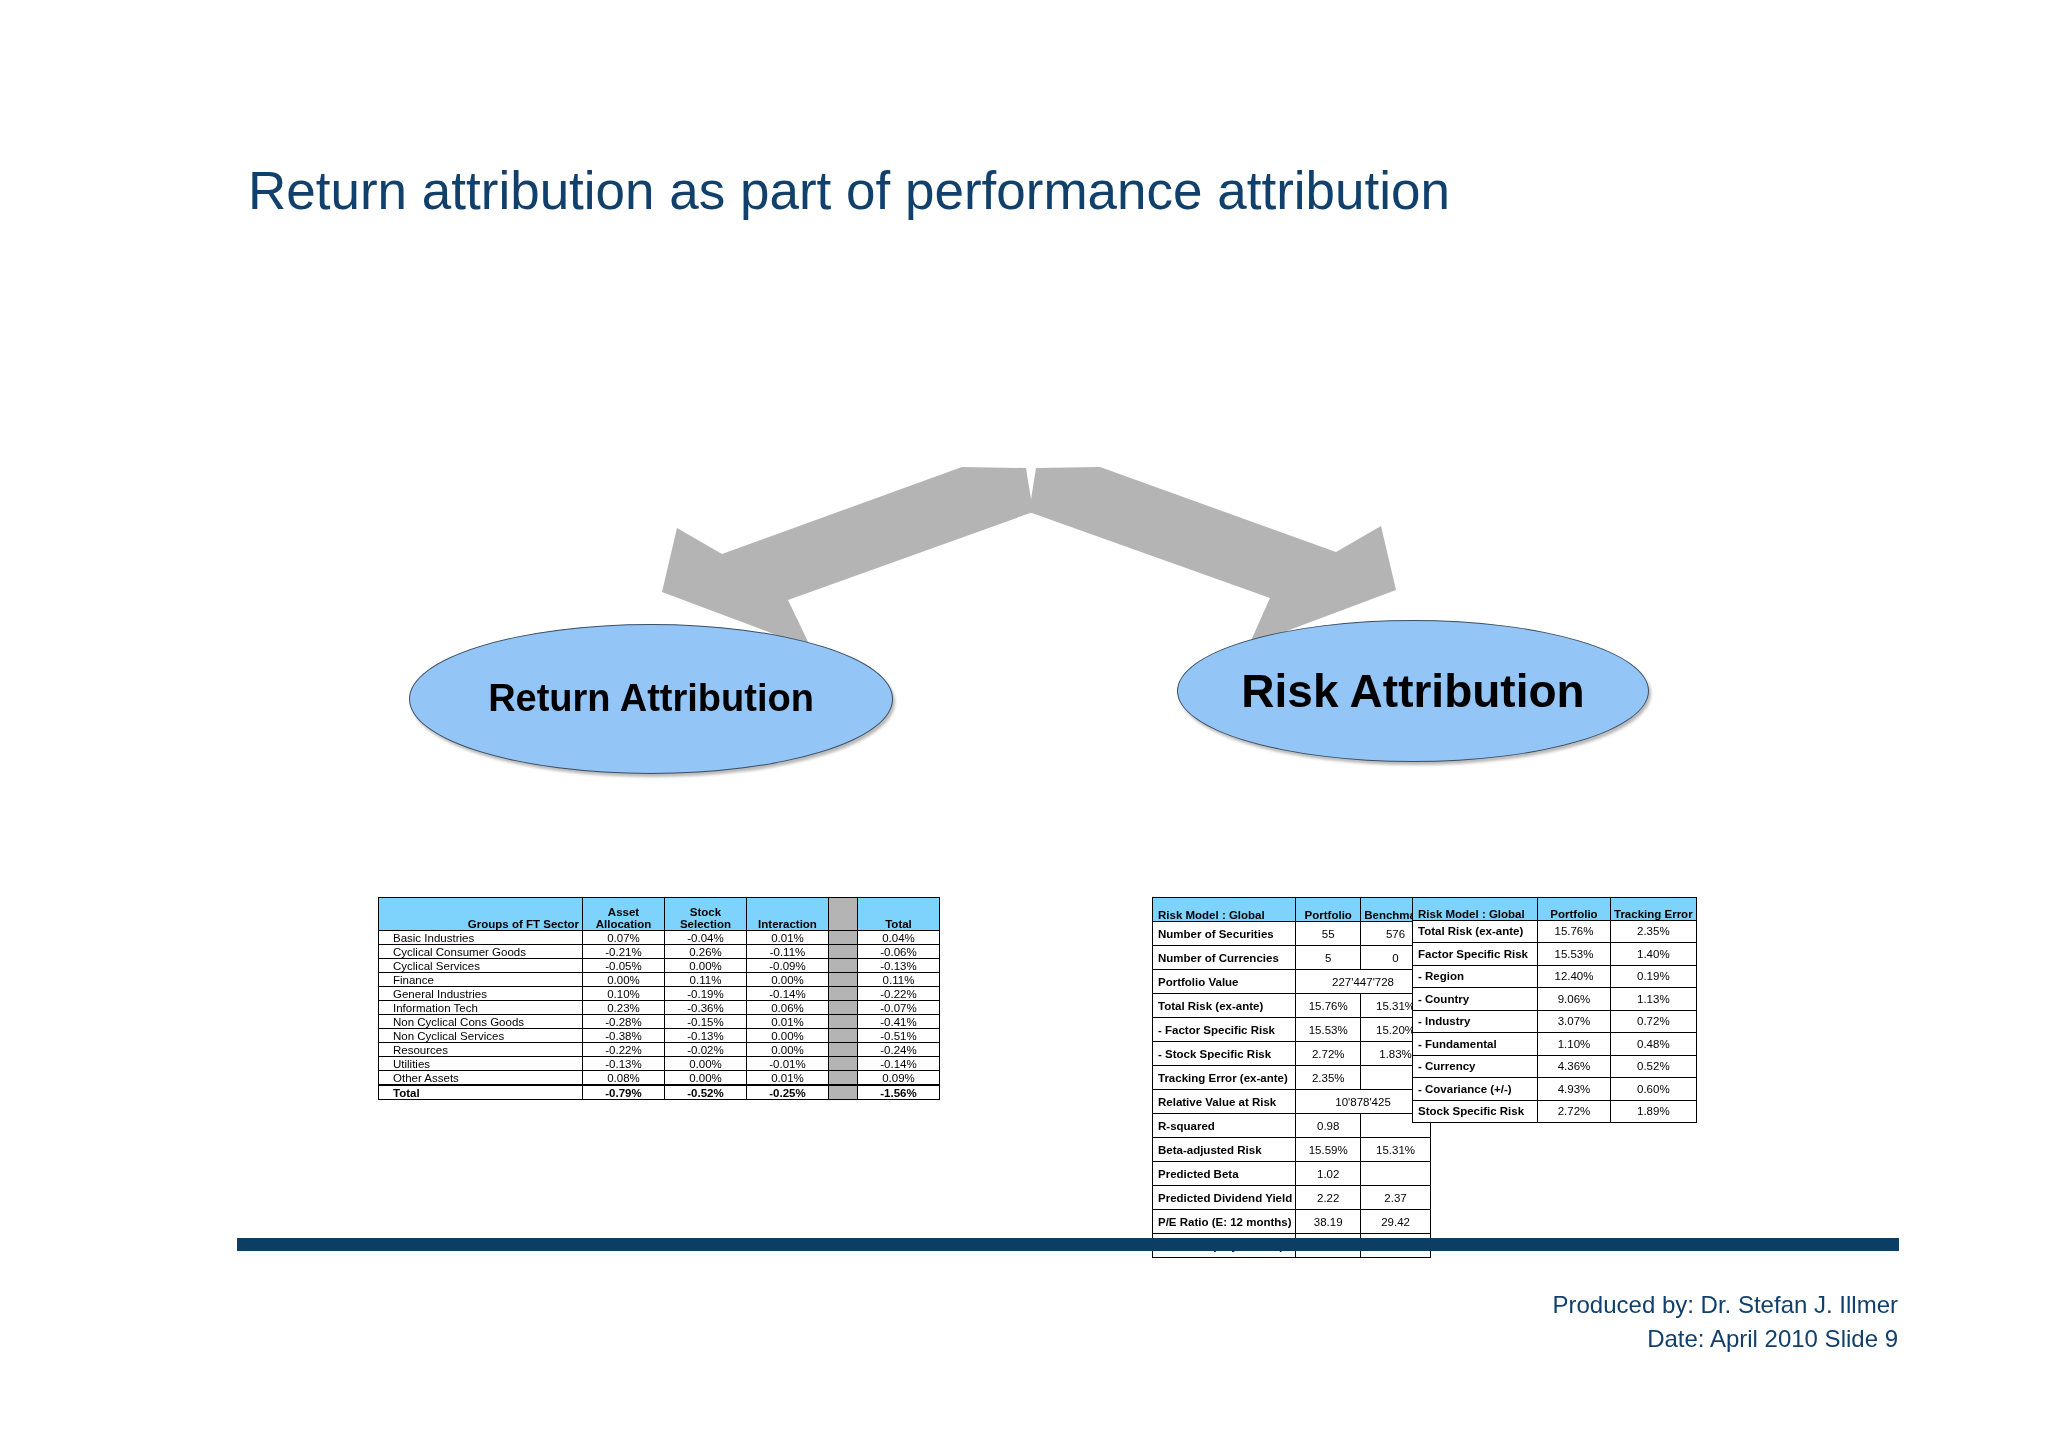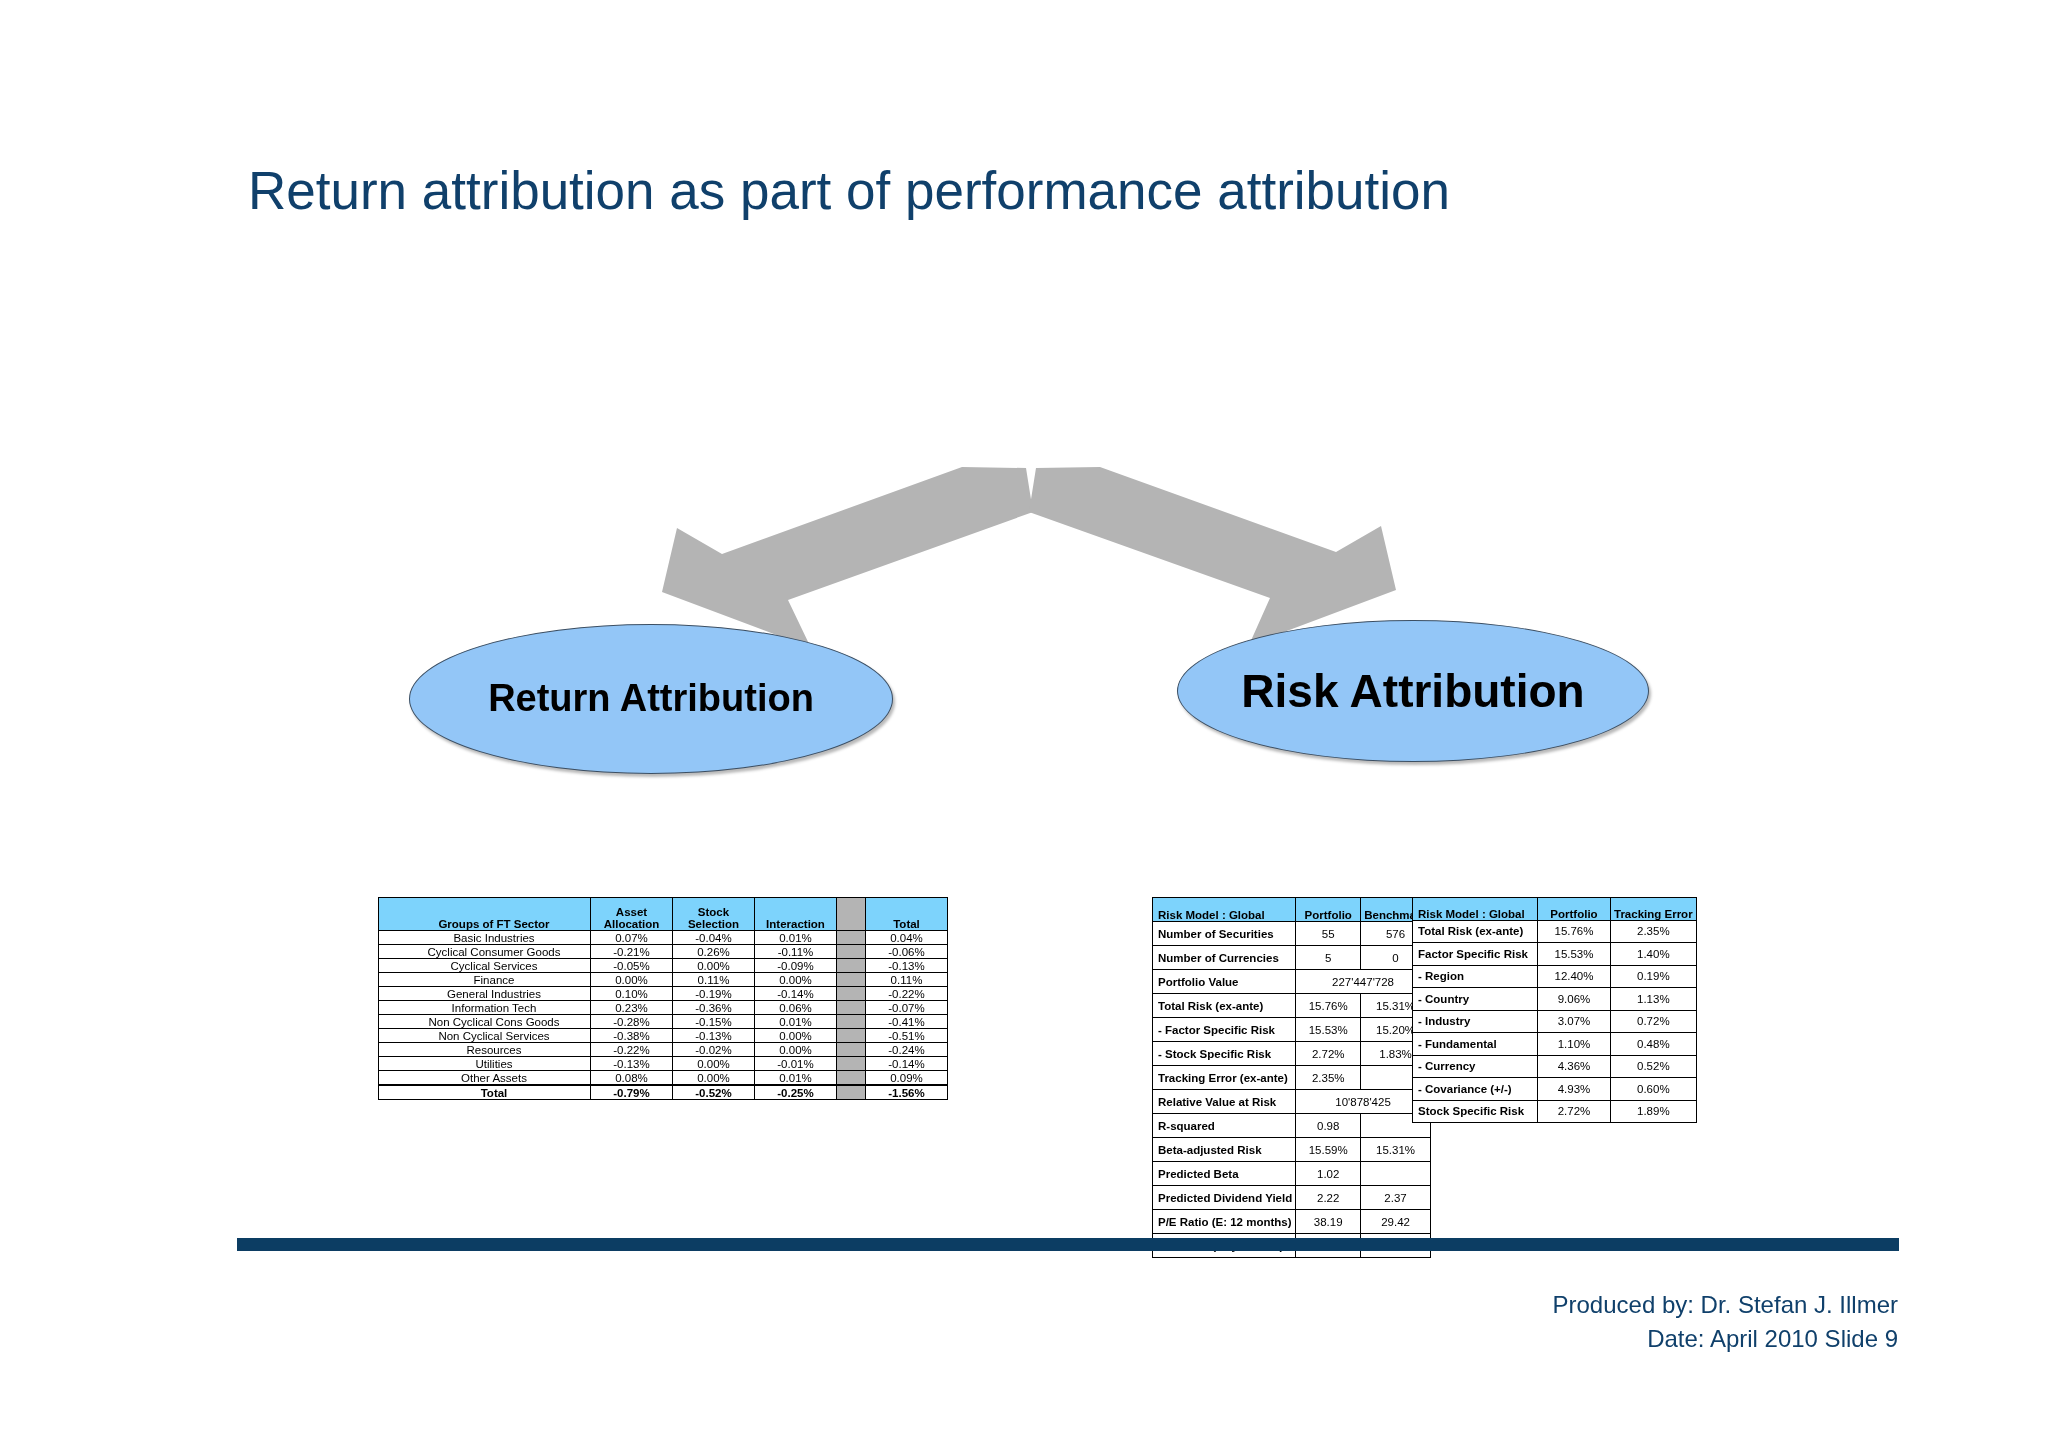--- a/index.html
+++ b/index.html
@@ -43,23 +43,23 @@
     background:#fff;
     color:#000;
     font-weight:normal;
     height:13px;
   }
   .tbl th{background:#7dd3fc;font-weight:bold;vertical-align:bottom;}
 
   
   #tbl-attribution{left:378px;top:897px;}
   #tbl-attribution th{height:32px;text-align:center;font-size:11.5px;line-height:1.05;}
-  #tbl-attribution th.lbl{text-align:center;padding-left:22px;}
+  #tbl-attribution th.lbl{text-align:right;padding-left:22px;}
   #tbl-attribution td{height:13px;}
-  #tbl-attribution td.lbl{text-align:center;padding-left:22px;width:186px;}
+  #tbl-attribution td.lbl{text-align:left;padding-left:14px;width:186px;}
   #tbl-attribution td.num{text-align:center;width:75px;}
   #tbl-attribution .spacer{background:#b4b4b4;width:22px;border-left:1.4px solid #000;border-right:1.4px solid #000;}
   #tbl-attribution tr.total td{font-weight:bold;border-top:2px solid #000;}
 
   
   #tbl-risk-summary{left:1152px;top:897px;}
   #tbl-risk-summary th,#tbl-risk-summary td{height:23px;font-size:11.5px;}
   #tbl-risk-summary th.lbl,#tbl-risk-summary td.lbl{
     text-align:left;padding-left:5px;font-weight:bold;width:120px;
     overflow:visible;

